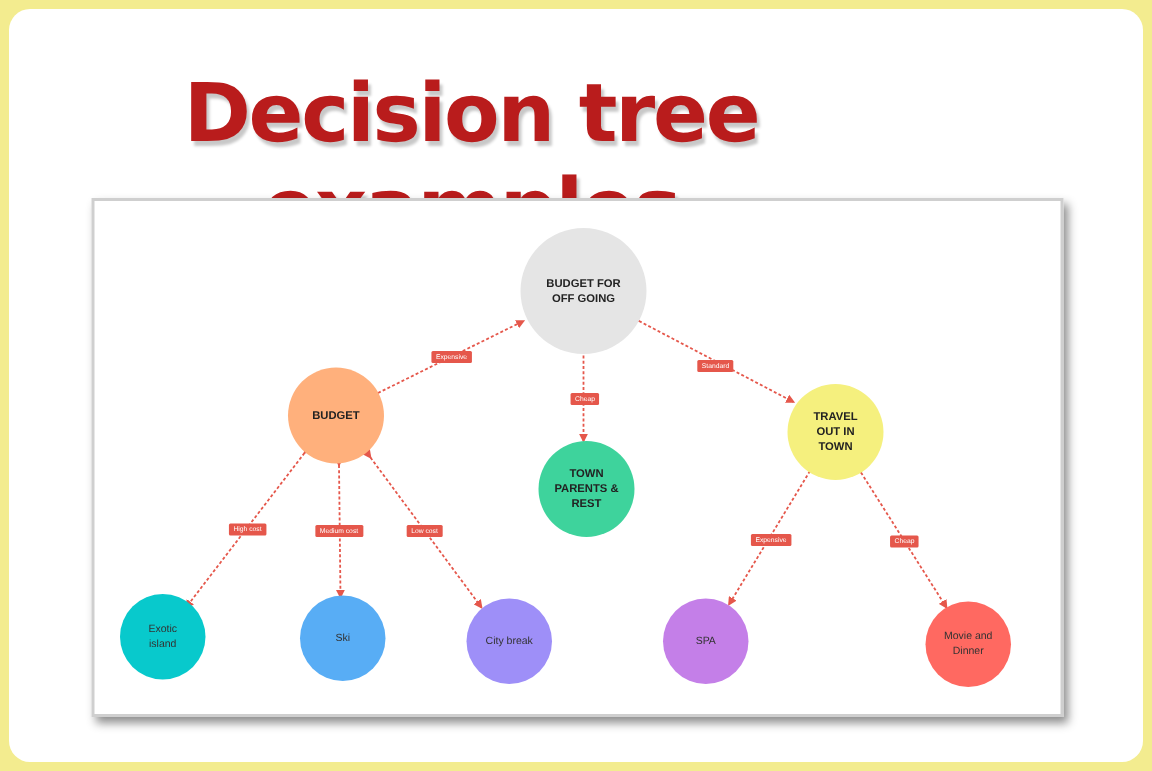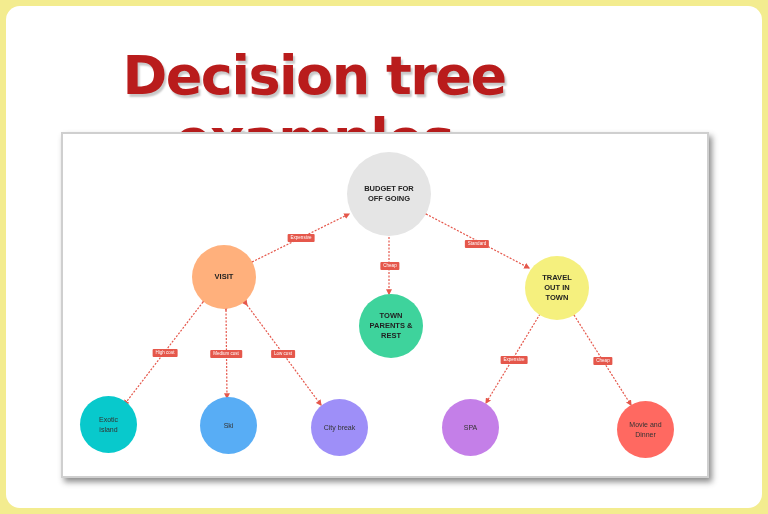--- a/index.html
+++ b/index.html
@@ -36,21 +36,21 @@
     <line x1="247" y1="305" x2="321" y2="405" marker-start="url(#ar)" marker-end="url(#ar)"></line>
     <line x1="540" y1="314" x2="486" y2="403" marker-start="url(#ar)" marker-end="url(#ar)"></line>
     <line x1="574" y1="315" x2="631" y2="405" marker-start="url(#ar)" marker-end="url(#ar)"></line>
   </g>
 </svg>
 
 <div class="node bold" style="left:347px;top:152px;width:84px;height:84px;background:#e5e5e5;">
   <span><span>BUDGET FOR</span><br><span>OFF GOING</span></span>
 </div>
 <div class="node bold" style="left:192px;top:245px;width:64px;height:64px;background:#ffb07c;">
-  <span>VISIT</span>
+  <span>BUDGET</span>
 </div>
 <div class="node bold" style="left:359px;top:294px;width:64px;height:64px;background:#3ed39c;">
   <span><span>TOWN</span><br><span>PARENTS &amp;</span><br><span>REST</span></span>
 </div>
 <div class="node bold" style="left:525px;top:256px;width:64px;height:64px;background:#f5f07e;">
   <span><span>TRAVEL</span><br><span>OUT IN</span><br><span>TOWN</span></span>
 </div>
 <div class="node" style="left:80px;top:396px;width:57px;height:57px;background:#08c9cc;">
   <span><span>Exotic</span><br><span>island</span></span>
 </div>

